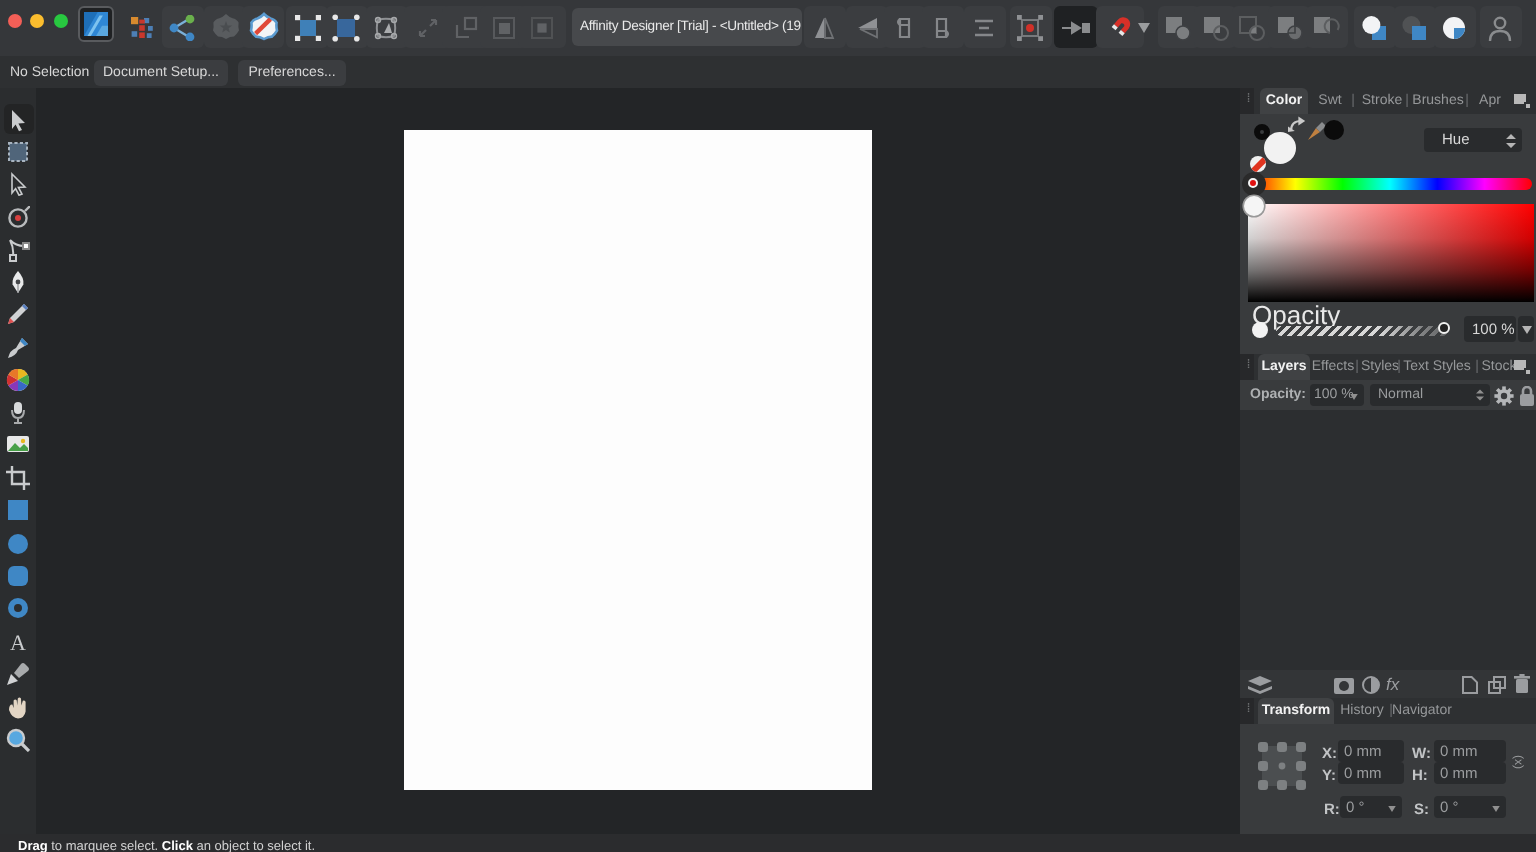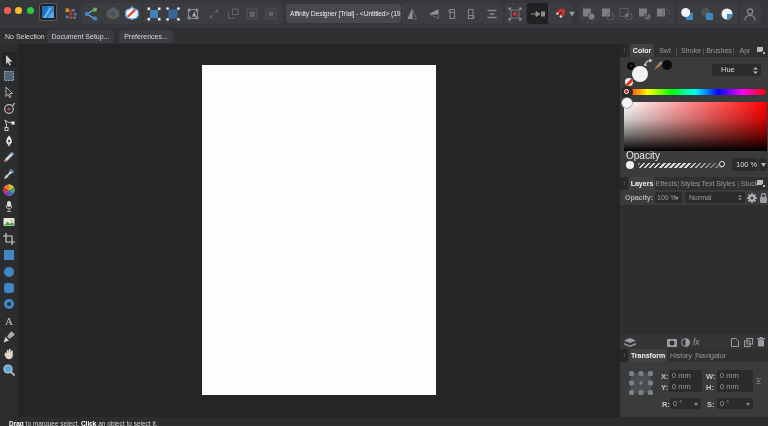--- a/index.html
+++ b/index.html
@@ -383,21 +383,21 @@
     <span style="padding-left:9px;">Hue</span>
     <svg style="position:absolute;right:3px;top:3px;" width="5" height="7" viewBox="0 0 5 7">
         <path d="M0 2.5 L2.5 0 L5 2.5 Z M0 4.5 L2.5 7 L5 4.5 Z" fill="#b5b5b5"></path>
       </svg>
   </div>
   <div style="position:absolute;left:4px;top:45px;width:142px;height:6px;border-radius:3px;background:linear-gradient(to right,#f00,#ff8000,#ff0,#80ff00,#0f0,#00ff80,#0ff,#0080ff,#00f,#8000ff,#f0f,#ff0080,#f00);"></div>
   <div style="position:absolute;left:1px;top:42px;width:12px;height:12px;border-radius:50%;background:#2a2a2a;"></div>
   <div style="position:absolute;left:3.5px;top:44.5px;width:5px;height:5px;border-radius:50%;background:#e01010;border:1px solid #f5f5f5;"></div>
   <div style="position:absolute;left:4px;top:58px;width:143px;height:49px;background:linear-gradient(to bottom,rgba(0,0,0,0) 0%,rgba(0,0,0,0.18) 35%,rgba(0,0,0,0.55) 68%,#000 100%),linear-gradient(to right,#fff,#f00);"></div>
   <div style="position:absolute;left:2px;top:54px;width:10px;height:10px;border-radius:50%;background:#f5f5f5;box-shadow:0 0 0 0.8px #999;"></div>
-  <div style="position:absolute;left:6px;top:106px;color:#e8e8e8;font-size:10px;text-align:right;">Opacity</div>
+  <div style="position:absolute;left:6px;top:106px;color:#e8e8e8;font-size:13px;text-align:right;">Opacity</div>
   <div style="position:absolute;left:6px;top:117px;width:8px;height:8px;border-radius:50%;background:#f2f2f2;"></div>
   <div style="position:absolute;left:18px;top:118.5px;width:86px;height:5px;border-radius:2.5px;background:linear-gradient(to right,rgba(57,59,61,0) 60%,rgba(57,59,61,0.55) 85%,rgba(57,59,61,0.75)),repeating-linear-gradient(135deg,#d8d8d8 0 1.8px,#3c3e40 1.8px 3.6px);"></div>
   <div style="position:absolute;left:99px;top:117px;width:6px;height:6px;border-radius:50%;border:1.5px solid #f0f0f0;background:#222;"></div>
   <div class="fld" style="left:112px;top:114px;width:26px;height:13px;line-height:13px;color:#d8d8d8;font-size:7.5px;"><span style="padding-left:4px;">100 %</span></div>
   <div class="fld" style="left:139px;top:114px;width:8px;height:13px;">
       <svg style="position:absolute;left:1.5px;top:5px;" width="5" height="4" viewBox="0 0 5 4">
         <path d="M0 0 L5 0 L2.5 4 Z" fill="#b5b5b5"></path>
       </svg>
     </div>
 

